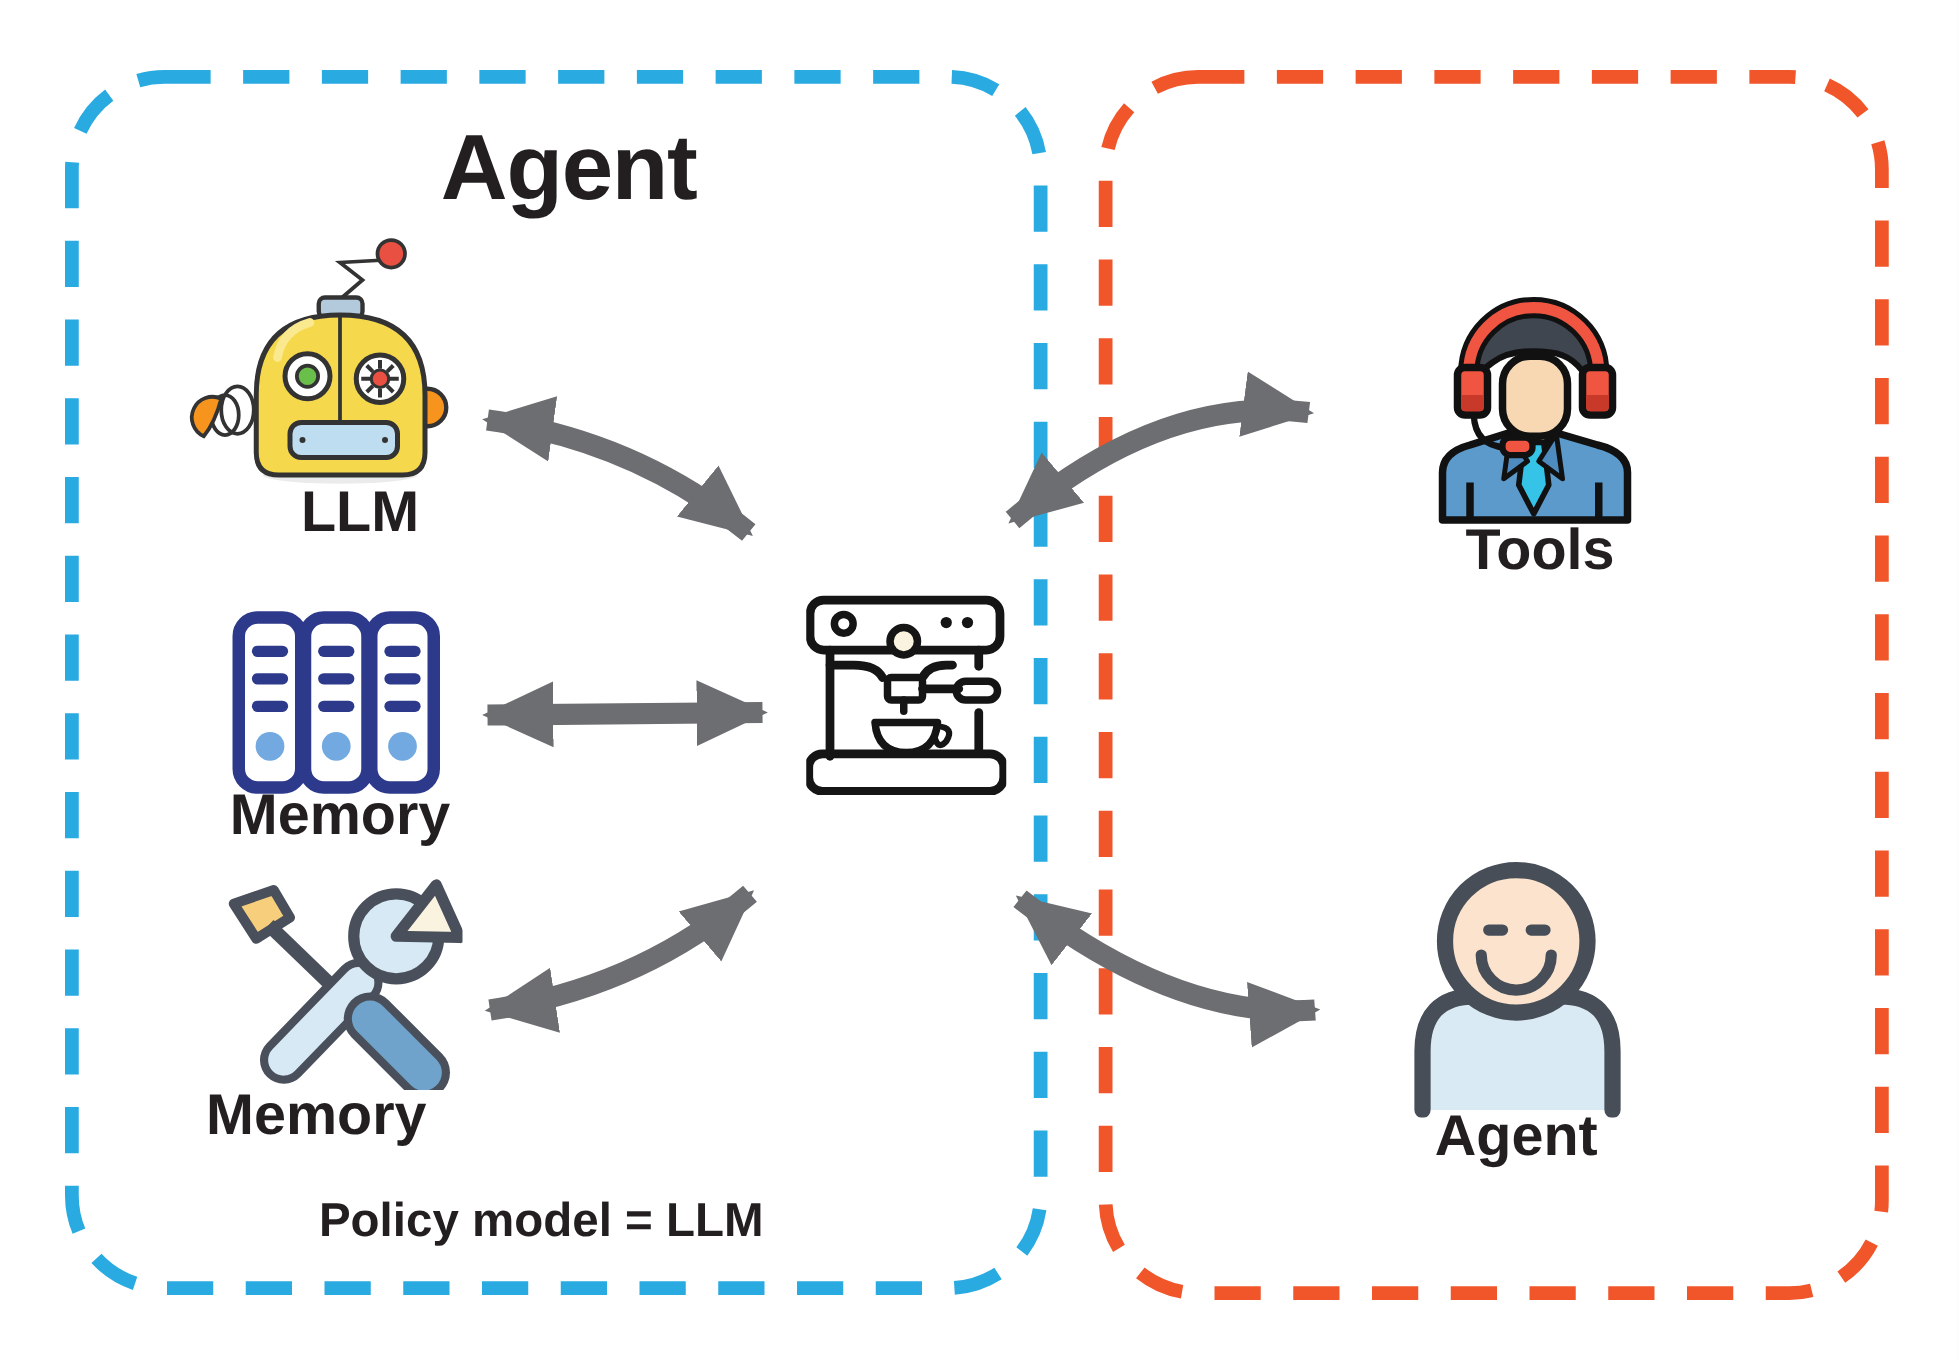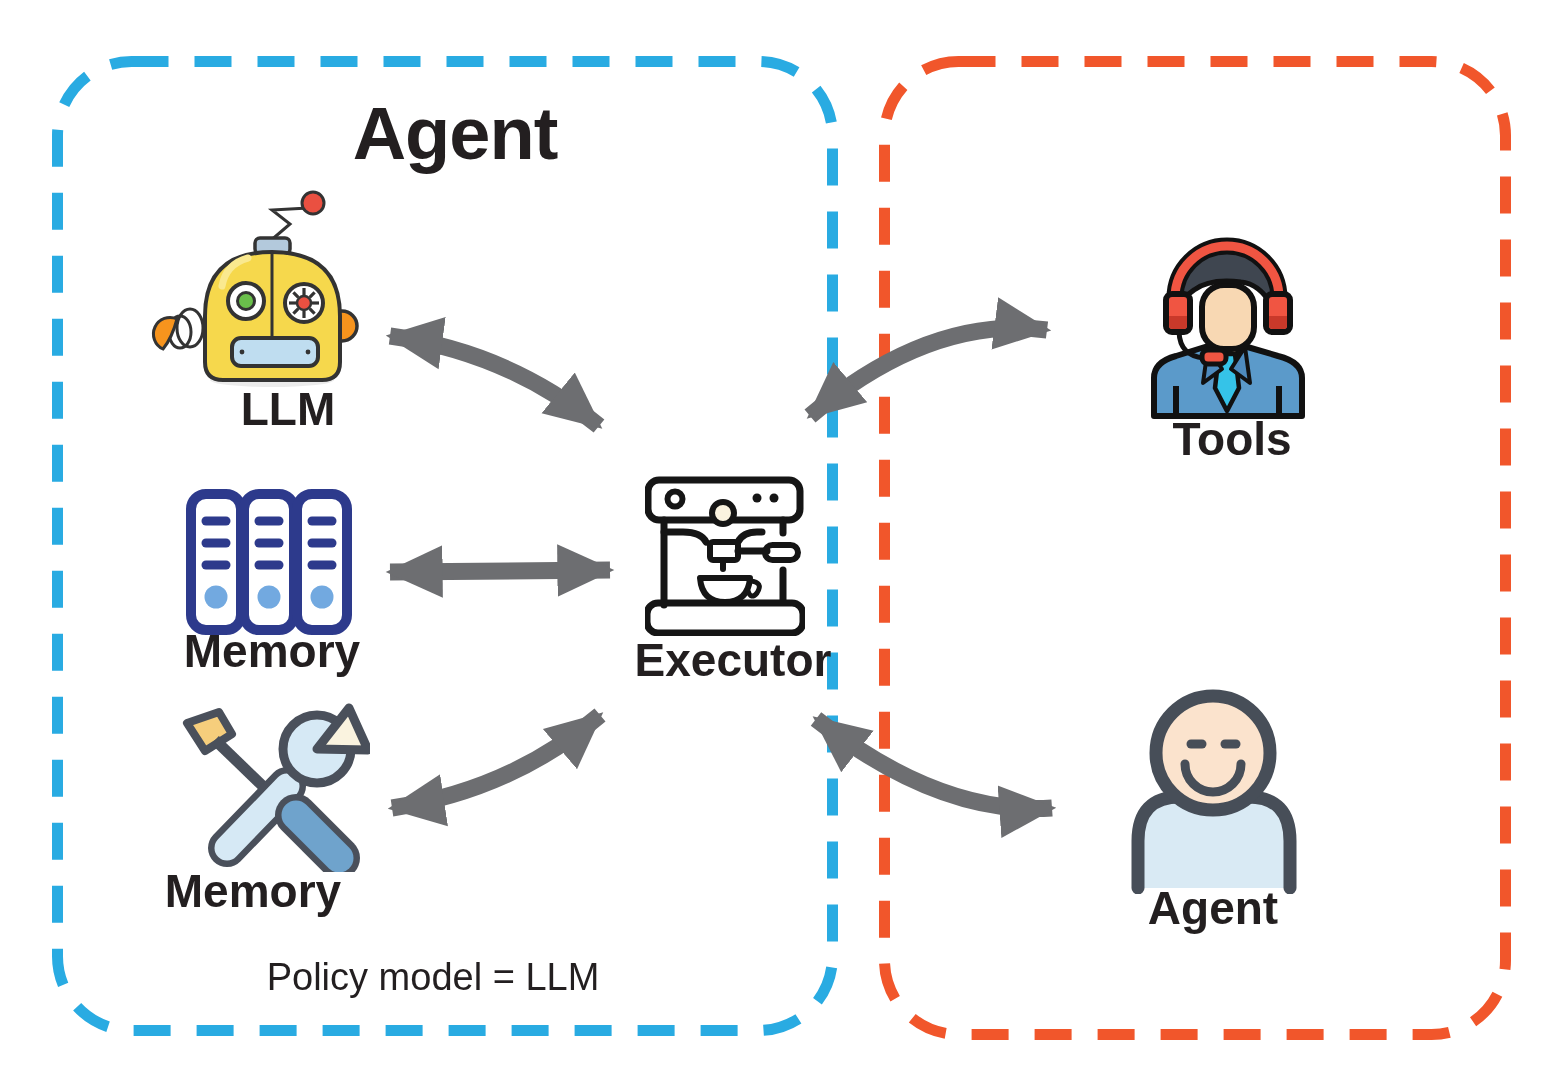--- a/index.html
+++ b/index.html
@@ -17,21 +17,21 @@
     position:absolute;transform:translateX(-50%);
     font-size:74px;font-weight:bold;line-height:1;white-space:nowrap;
     letter-spacing:-1px;
   }
   .lbl{
     position:absolute;transform:translateX(-50%);
     font-size:46px;font-weight:bold;line-height:1;white-space:nowrap;
   }
   .note{
     position:absolute;transform:translateX(-50%);
-    font-size:38px;font-weight:normal;line-height:1;white-space:nowrap;
+    font-size:38px;font-weight:bold;line-height:1;white-space:nowrap;
   }
 </style>
 </head>
 <body>
 
 <div id="stage">
 
   <svg id="frame-layer" width="1566" height="1088" viewBox="0 0 1566 1088">
     <defs>
       <marker id="ah" viewBox="0 0 10 10" refX="8.6" refY="5" markerWidth="3.6" markerHeight="3.6" orient="auto-start-reverse">
@@ -50,21 +50,20 @@
       <path d="M 810,416 Q 930,315 1047,330" marker-start="url(#ah)" marker-end="url(#ah)"></path>
       <path d="M 816,719 Q 940,816 1052,808" marker-start="url(#ah)" marker-end="url(#ah)"></path>
     </g>
   </svg>
 
   <div class="ttl" style="left:455px;top:97px;">Agent</div>
 
   <div class="lbl" style="left:272px;top:386px;margin-left:16px;">LLM</div>
   <div class="lbl" style="left:272px;top:628px;">Memory</div>
   <div class="lbl" style="left:253px;top:868px;">Memory</div>
-  <div class="lbl" style="left:733px;top:637px;">Executor</div>
   <div class="lbl" style="left:1232px;top:416px;">Tools</div>
   <div class="lbl" style="left:1213px;top:885px;">Agent</div>
   <div class="note" style="left:433px;top:958px;">Policy model = LLM</div>
 
   <svg class="icon" style="left:150px;top:186px;" width="215" height="202" viewBox="0 0 215 202" aria-label="robot-icon">
     <ellipse cx="122" cy="194" rx="62" ry="7" fill="rgba(0,0,0,0.08)"></ellipse>
     <g stroke="#333333" fill="none" stroke-width="3">
       <ellipse cx="40" cy="142" rx="13" ry="19"></ellipse>
       <ellipse cx="30" cy="146" rx="11" ry="16"></ellipse>
     </g>

